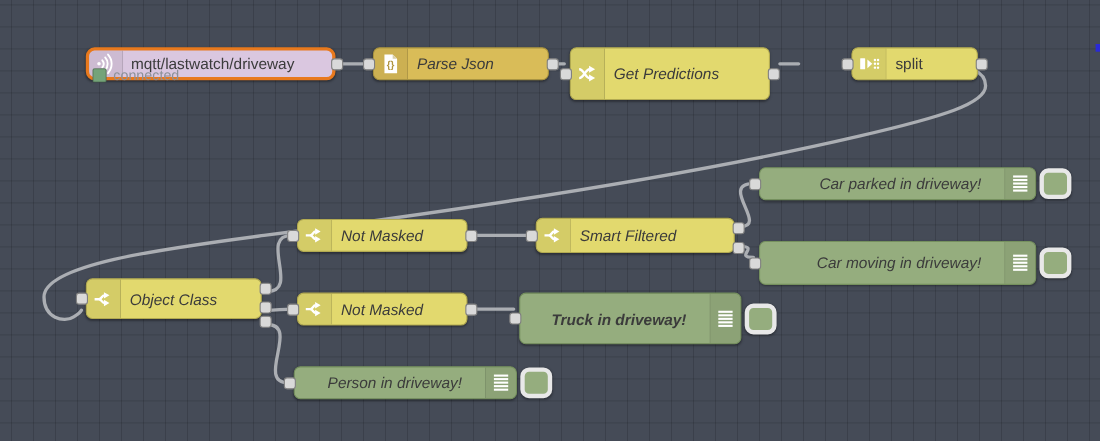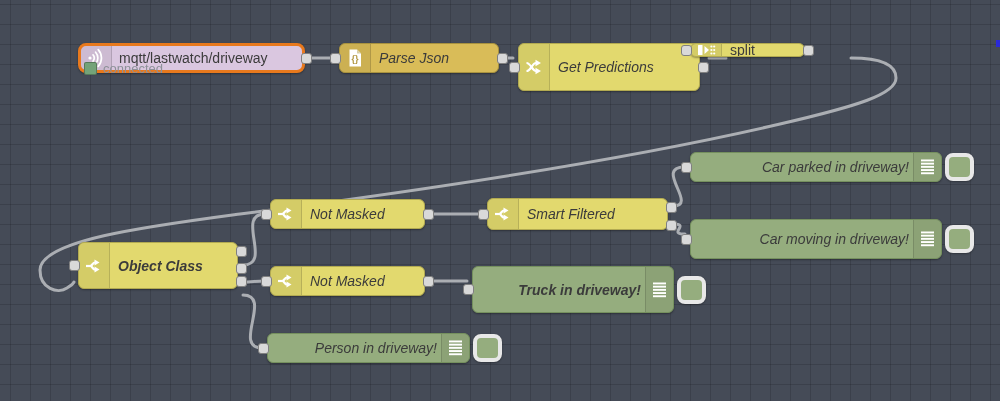--- a/index.html
+++ b/index.html
@@ -25,21 +25,21 @@
   .n-purple{background:#dac7e0;border-color:#a88fb0;}
   .n-green{background:#95ad7e;border-color:#75905e;}
   .selected{border:3px solid #e8791d;border-radius:8px;}
   .node .label{
     position:absolute;left:0;top:0;right:0;bottom:0;
     display:flex;align-items:center;
     font-size:14px;color:#3b3b3b;white-space:nowrap;overflow:hidden;
   }
   .label.pad-left{padding-left:39px;}
   .label.pad-left-sm{padding-left:38px;}
-  .label.right-align{justify-content:flex-end;padding-right:32px;}
+  .label.right-align{justify-content:flex-end;padding-right:49px;}
   .italic{font-style:italic;}
   .icon-region{
     position:absolute;top:0;bottom:0;width:30px;
     background:rgba(0,0,0,0.06);
     display:flex;align-items:center;justify-content:center;
   }
   .icon-left{left:0;border-right:1px solid rgba(0,0,0,0.14);border-radius:5px 0 0 5px;}
   .icon-right{right:0;width:27px;border-left:1px solid rgba(0,0,0,0.14);border-radius:0 5px 5px 0;}
   .port{
     position:absolute;width:11px;height:11px;box-sizing:border-box;
@@ -115,39 +115,39 @@
         <path d="M3.5 7 C8 7 9 15 13 15" stroke="#fff" stroke-width="2.2" fill="none"></path>
         <polygon points="12.5,3.8 18,7 12.5,10.2" fill="#fff"></polygon>
         <polygon points="12.5,11.8 18,15 12.5,18.2" fill="#fff"></polygon>
       </svg>
     </div>
     <span class="label pad-left italic">Get Predictions</span>
     <div class="port in vcenter"></div>
     <div class="port out vcenter"></div>
   </div>
 
-  <div class="node n-yellow" style="left:690px;top:43px;width:115px;height:14px;">
+  <div class="node n-yellow" style="left:774px;top:43px;width:115px;height:30px;">
     <div class="icon-region icon-left">
       <svg width="22" height="22" viewBox="0 0 22 22">
         <rect x="3" y="6" width="4.5" height="10" rx="0.5" fill="#fff"></rect>
         <polygon points="9.5,7 14,11 9.5,15" fill="#fff"></polygon>
         <circle cx="16.4" cy="7.5" r="1.1" fill="#fff"></circle>
           <circle cx="19.2" cy="7.5" r="1.1" fill="#fff"></circle>
         <circle cx="16.4" cy="11" r="1.1" fill="#fff"></circle>
           <circle cx="19.2" cy="11" r="1.1" fill="#fff"></circle>
         <circle cx="16.4" cy="14.5" r="1.1" fill="#fff"></circle>
           <circle cx="19.2" cy="14.5" r="1.1" fill="#fff"></circle>
       </svg>
     </div>
     <span class="label pad-left">split</span>
     <div class="port in vcenter"></div>
     <div class="port out vcenter"></div>
   </div>
 
-  <div class="node n-yellow" style="left:78px;top:242px;width:160px;height:47px;font-weight:bold;">
+  <div class="node n-yellow" style="left:78px;top:253px;width:160px;height:37px;">
     <div class="icon-region icon-left">
       <svg width="22" height="22" viewBox="0 0 22 22">
         <path d="M3 11 h4.5" stroke="#fff" stroke-width="2.2" fill="none"></path>
         <path d="M7 11 c2.5 0 2.5 -3.5 5 -3.5" stroke="#fff" stroke-width="2.2" fill="none"></path>
         <path d="M7 11 c2.5 0 2.5 3.5 5 3.5" stroke="#fff" stroke-width="2.2" fill="none"></path>
         <polygon points="11.5,4.6 16.5,7.5 11.5,10.4" fill="#fff"></polygon>
         <polygon points="11.5,11.6 16.5,14.5 11.5,17.4" fill="#fff"></polygon>
       </svg>
     </div>
     <span class="label pad-left italic">Object Class</span>

